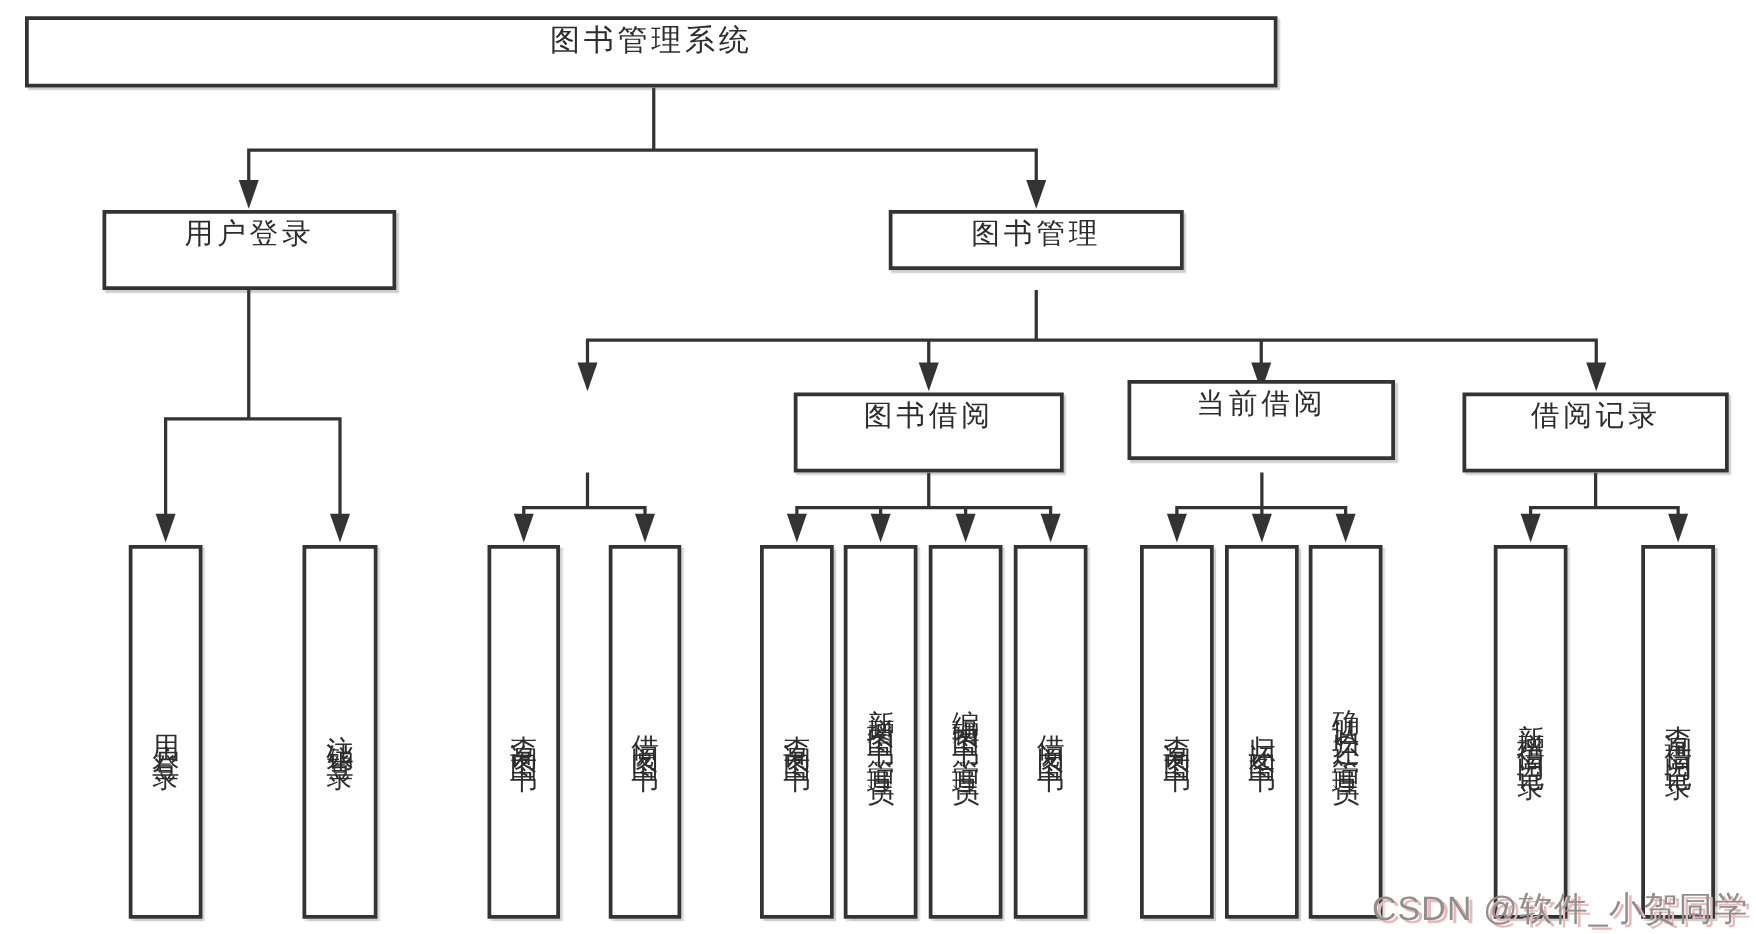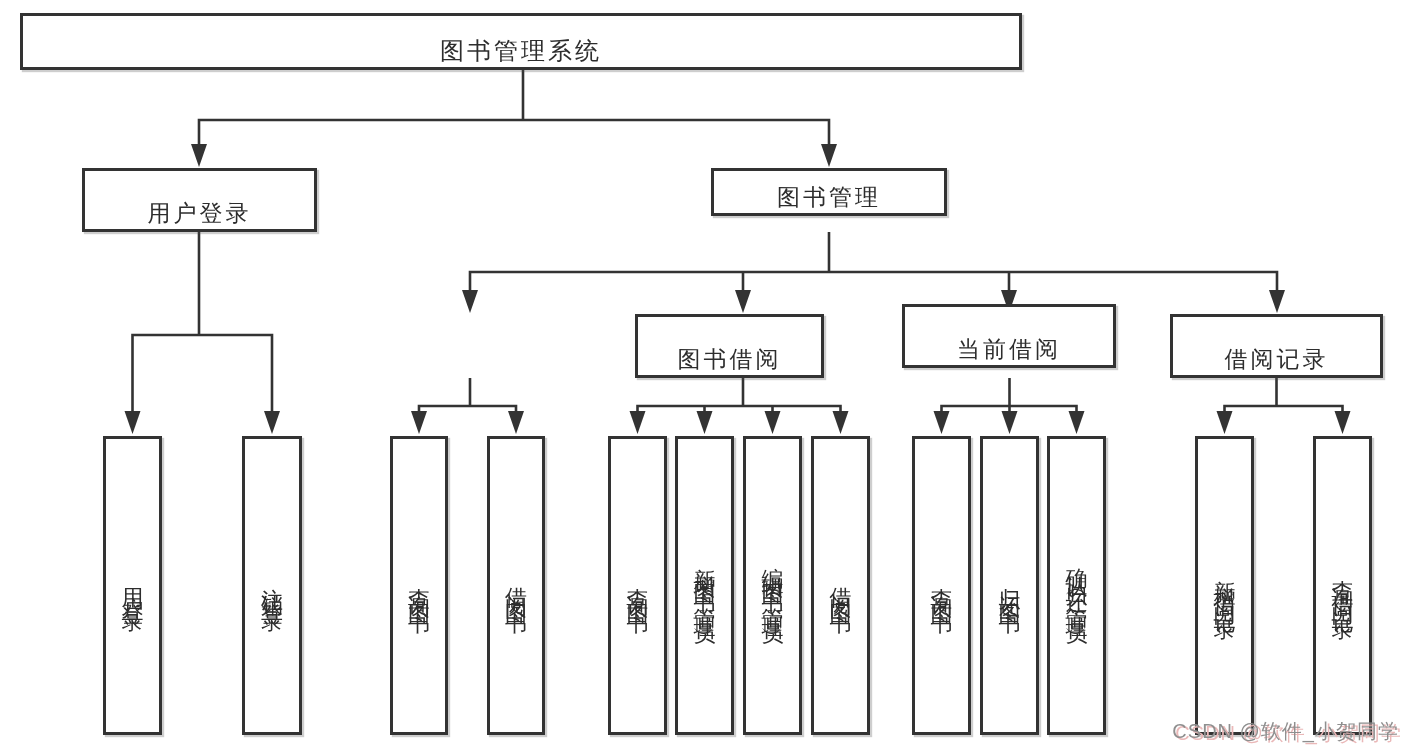--- a/index.html
+++ b/index.html
@@ -6,39 +6,39 @@
   .canvas{
     position:relative;width:1405px;height:747px;background:#ffffff;
     font-family:"Liberation Sans",sans-serif;overflow:hidden;
   }
   .wires{position:absolute;left:0;top:0;width:1405px;height:747px;}
   .wires path{fill:none;stroke:var(--line);stroke-width:2.6;}
   .wires polygon{fill:var(--line);stroke:none;}
   .node{
     position:absolute;box-sizing:border-box;
     border:3px solid var(--line);background:var(--node-bg);
-    display:flex;align-items:flex-end;justify-content:center;
+    display:flex;align-items:flex-start;justify-content:center;
     color:var(--text);font-size:23px;letter-spacing:3px;
     box-shadow:2px 2px 1px rgba(80,80,80,0.28);
     white-space:nowrap;
   }
   .node.root{font-size:24px;}
   .vnode{
     position:absolute;box-sizing:border-box;
     border:3px solid var(--line);background:var(--node-bg);
     display:flex;align-items:center;justify-content:center;
     color:var(--text);font-size:22px;
     writing-mode:vertical-rl;text-orientation:mixed;letter-spacing:8px;
     box-shadow:2px 2px 1px rgba(80,80,80,0.28);
     overflow:hidden;
   }
   .label{display:block;}
   .watermark{
     position:absolute;right:6px;bottom:2px;
-    font-size:20px;letter-spacing:1px;
+    font-size:27px;letter-spacing:1px;
     color:var(--watermark);
     text-shadow:3px 2px 0 var(--watermark-shadow);
   }
 </style>
 </head>
 <body>
 
 <div class="canvas">
 
   <svg class="wires" width="1405" height="747" viewBox="0 0 1405 747" aria-hidden="true">
@@ -81,21 +81,21 @@
     <span class="label">图书管理系统</span>
   </div>
 
   <div class="node" style="left:82px;top:168px;width:235px;height:64px">
     <span class="label">用户登录</span>
   </div>
   <div class="node" style="left:711px;top:168px;width:236px;height:48px">
     <span class="label">图书管理</span>
   </div>
 
-  <div class="node" style="left:635px;top:314px;width:189px;height:64px">
+  <div class="node" style="left:635px;top:314px;width:216px;height:64px">
     <span class="label">图书借阅</span>
   </div>
   <div class="node" style="left:902px;top:304px;width:214px;height:64px">
     <span class="label">当前借阅</span>
   </div>
   <div class="node" style="left:1170px;top:314px;width:213px;height:64px">
     <span class="label">借阅记录</span>
   </div>
 
   <div class="vnode" style="left:103px;top:436px;width:59px;height:299px">

